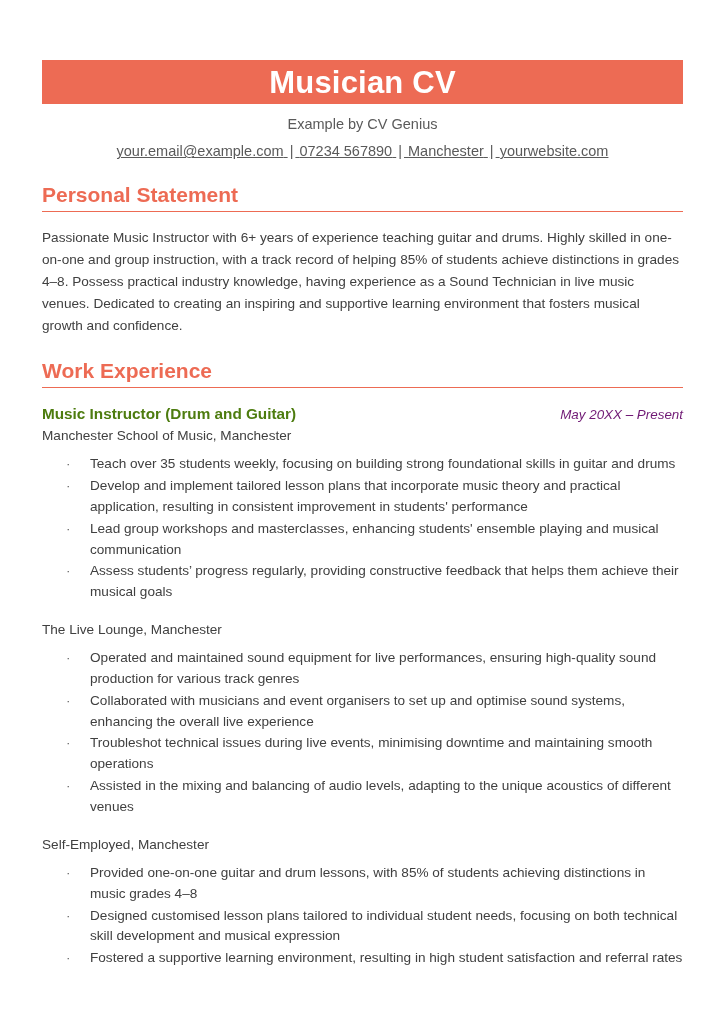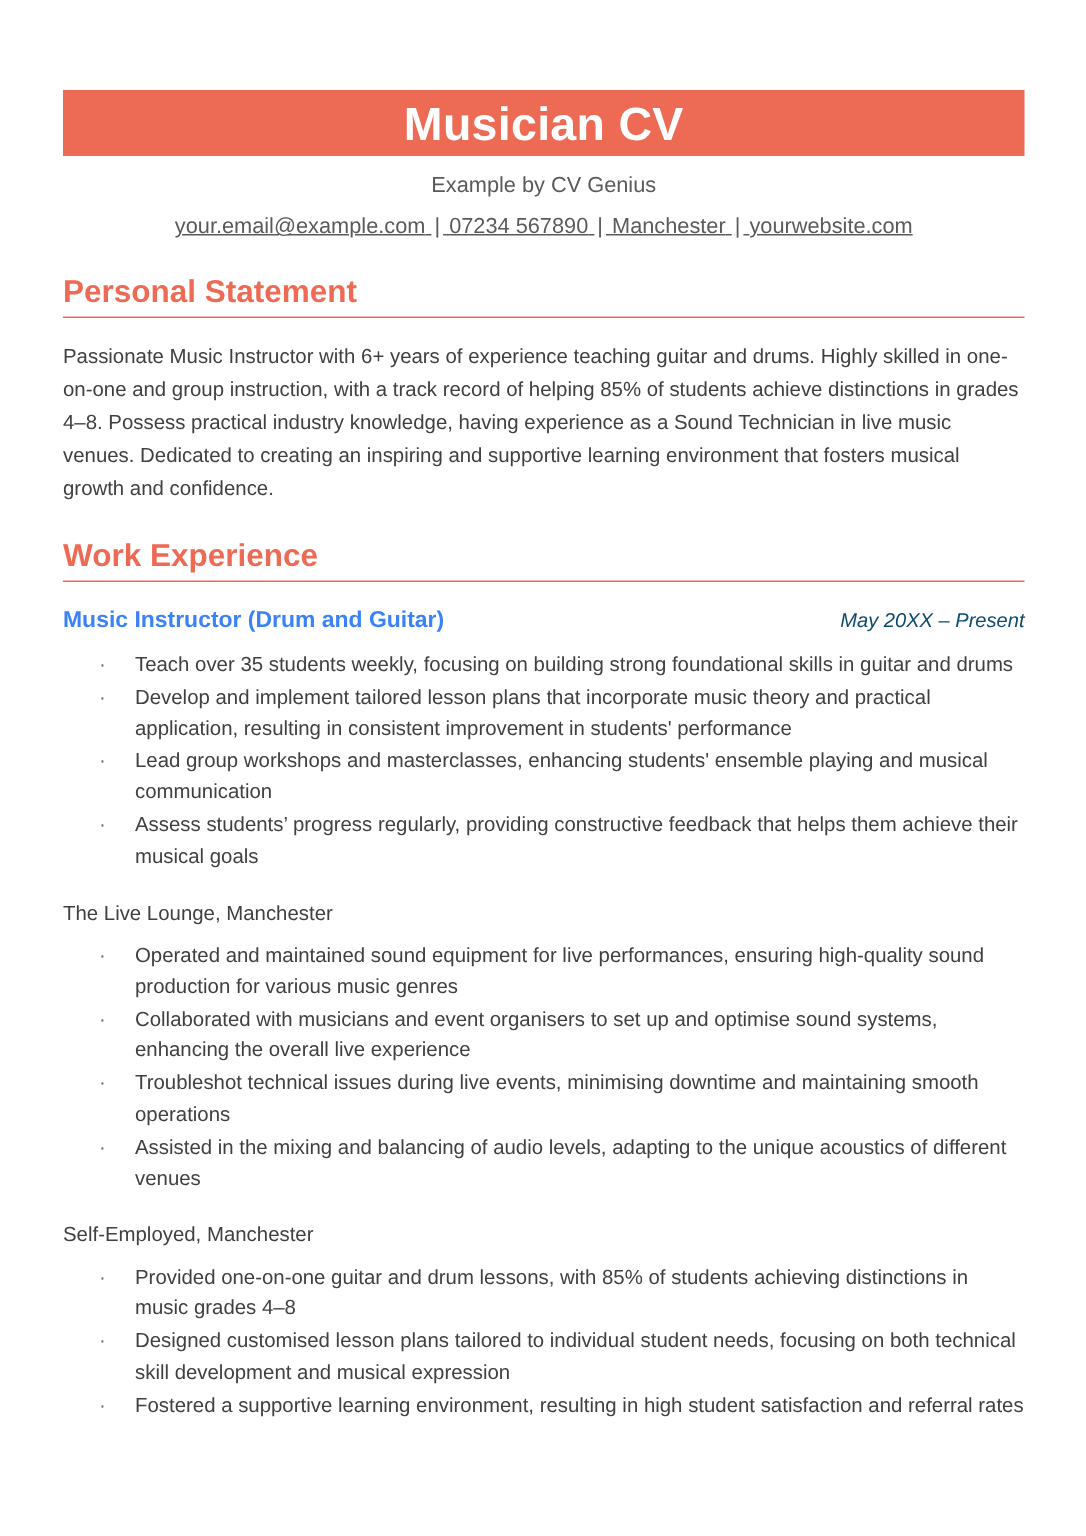--- a/index.html
+++ b/index.html
@@ -86,27 +86,27 @@
     margin-top: 16px;
   }
   .job-head {
     display: flex;
     align-items: baseline;
     justify-content: space-between;
   }
   .job-title {
     font-size: 15.3px;
     font-weight: bold;
-    color: #3b82f6;
+    color: #4d7c0f;
     line-height: 1.3;
   }
   .job-dates {
     font-size: 13.4px;
     font-style: italic;
-    color: #0c4a6e;
+    color: #701a75;
     white-space: nowrap;
     line-height: 1.3;
   }
   .job-company {
     font-size: 13.6px;
     color: #404040;
     margin-top: 3px;
     line-height: 1.35;
   }
   ul.bullets {
@@ -158,31 +158,32 @@
   </div>
 
   <div class="section">
     <div class="section-heading">Work Experience</div>
     <div id="jobs-container">
         <div class="job">
           <div class="job-head">
             <div class="job-title">Music Instructor (Drum and Guitar)</div>
             <div class="job-dates">May 20XX – Present</div>
           </div>
+          <div class="job-company">Manchester School of Music, Manchester</div>
           <ul class="bullets">
             <li><span class="marker">·</span><span>Teach over 35 students weekly, focusing on building strong foundational skills in guitar and drums</span></li>
             <li><span class="marker">·</span><span>Develop and implement tailored lesson plans that incorporate music theory and practical application, resulting in consistent improvement in students' performance</span></li>
             <li><span class="marker">·</span><span>Lead group workshops and masterclasses, enhancing students' ensemble playing and musical communication</span></li>
             <li><span class="marker">·</span><span>Assess students’ progress regularly, providing constructive feedback that helps them achieve their musical goals</span></li>
           </ul>
         </div>
         <div class="job">
           <div class="job-company">The Live Lounge, Manchester</div>
           <ul class="bullets">
-            <li><span class="marker">·</span><span>Operated and maintained sound equipment for live performances, ensuring high-quality sound production for various music genres</span></li>
+            <li><span class="marker">·</span><span>Operated and maintained sound equipment for live performances, ensuring high-quality sound production for various track genres</span></li>
             <li><span class="marker">·</span><span>Collaborated with musicians and event organisers to set up and optimise sound systems, enhancing the overall live experience</span></li>
             <li><span class="marker">·</span><span>Troubleshot technical issues during live events, minimising downtime and maintaining smooth operations</span></li>
             <li><span class="marker">·</span><span>Assisted in the mixing and balancing of audio levels, adapting to the unique acoustics of different venues</span></li>
           </ul>
         </div>
         <div class="job">
           <div class="job-company">Self-Employed, Manchester</div>
           <ul class="bullets">
             <li><span class="marker">·</span><span>Provided one-on-one guitar and drum lessons, with 85% of students achieving distinctions in music grades 4–8</span></li>
             <li><span class="marker">·</span><span>Designed customised lesson plans tailored to individual student needs, focusing on both technical skill development and musical expression</span></li>

